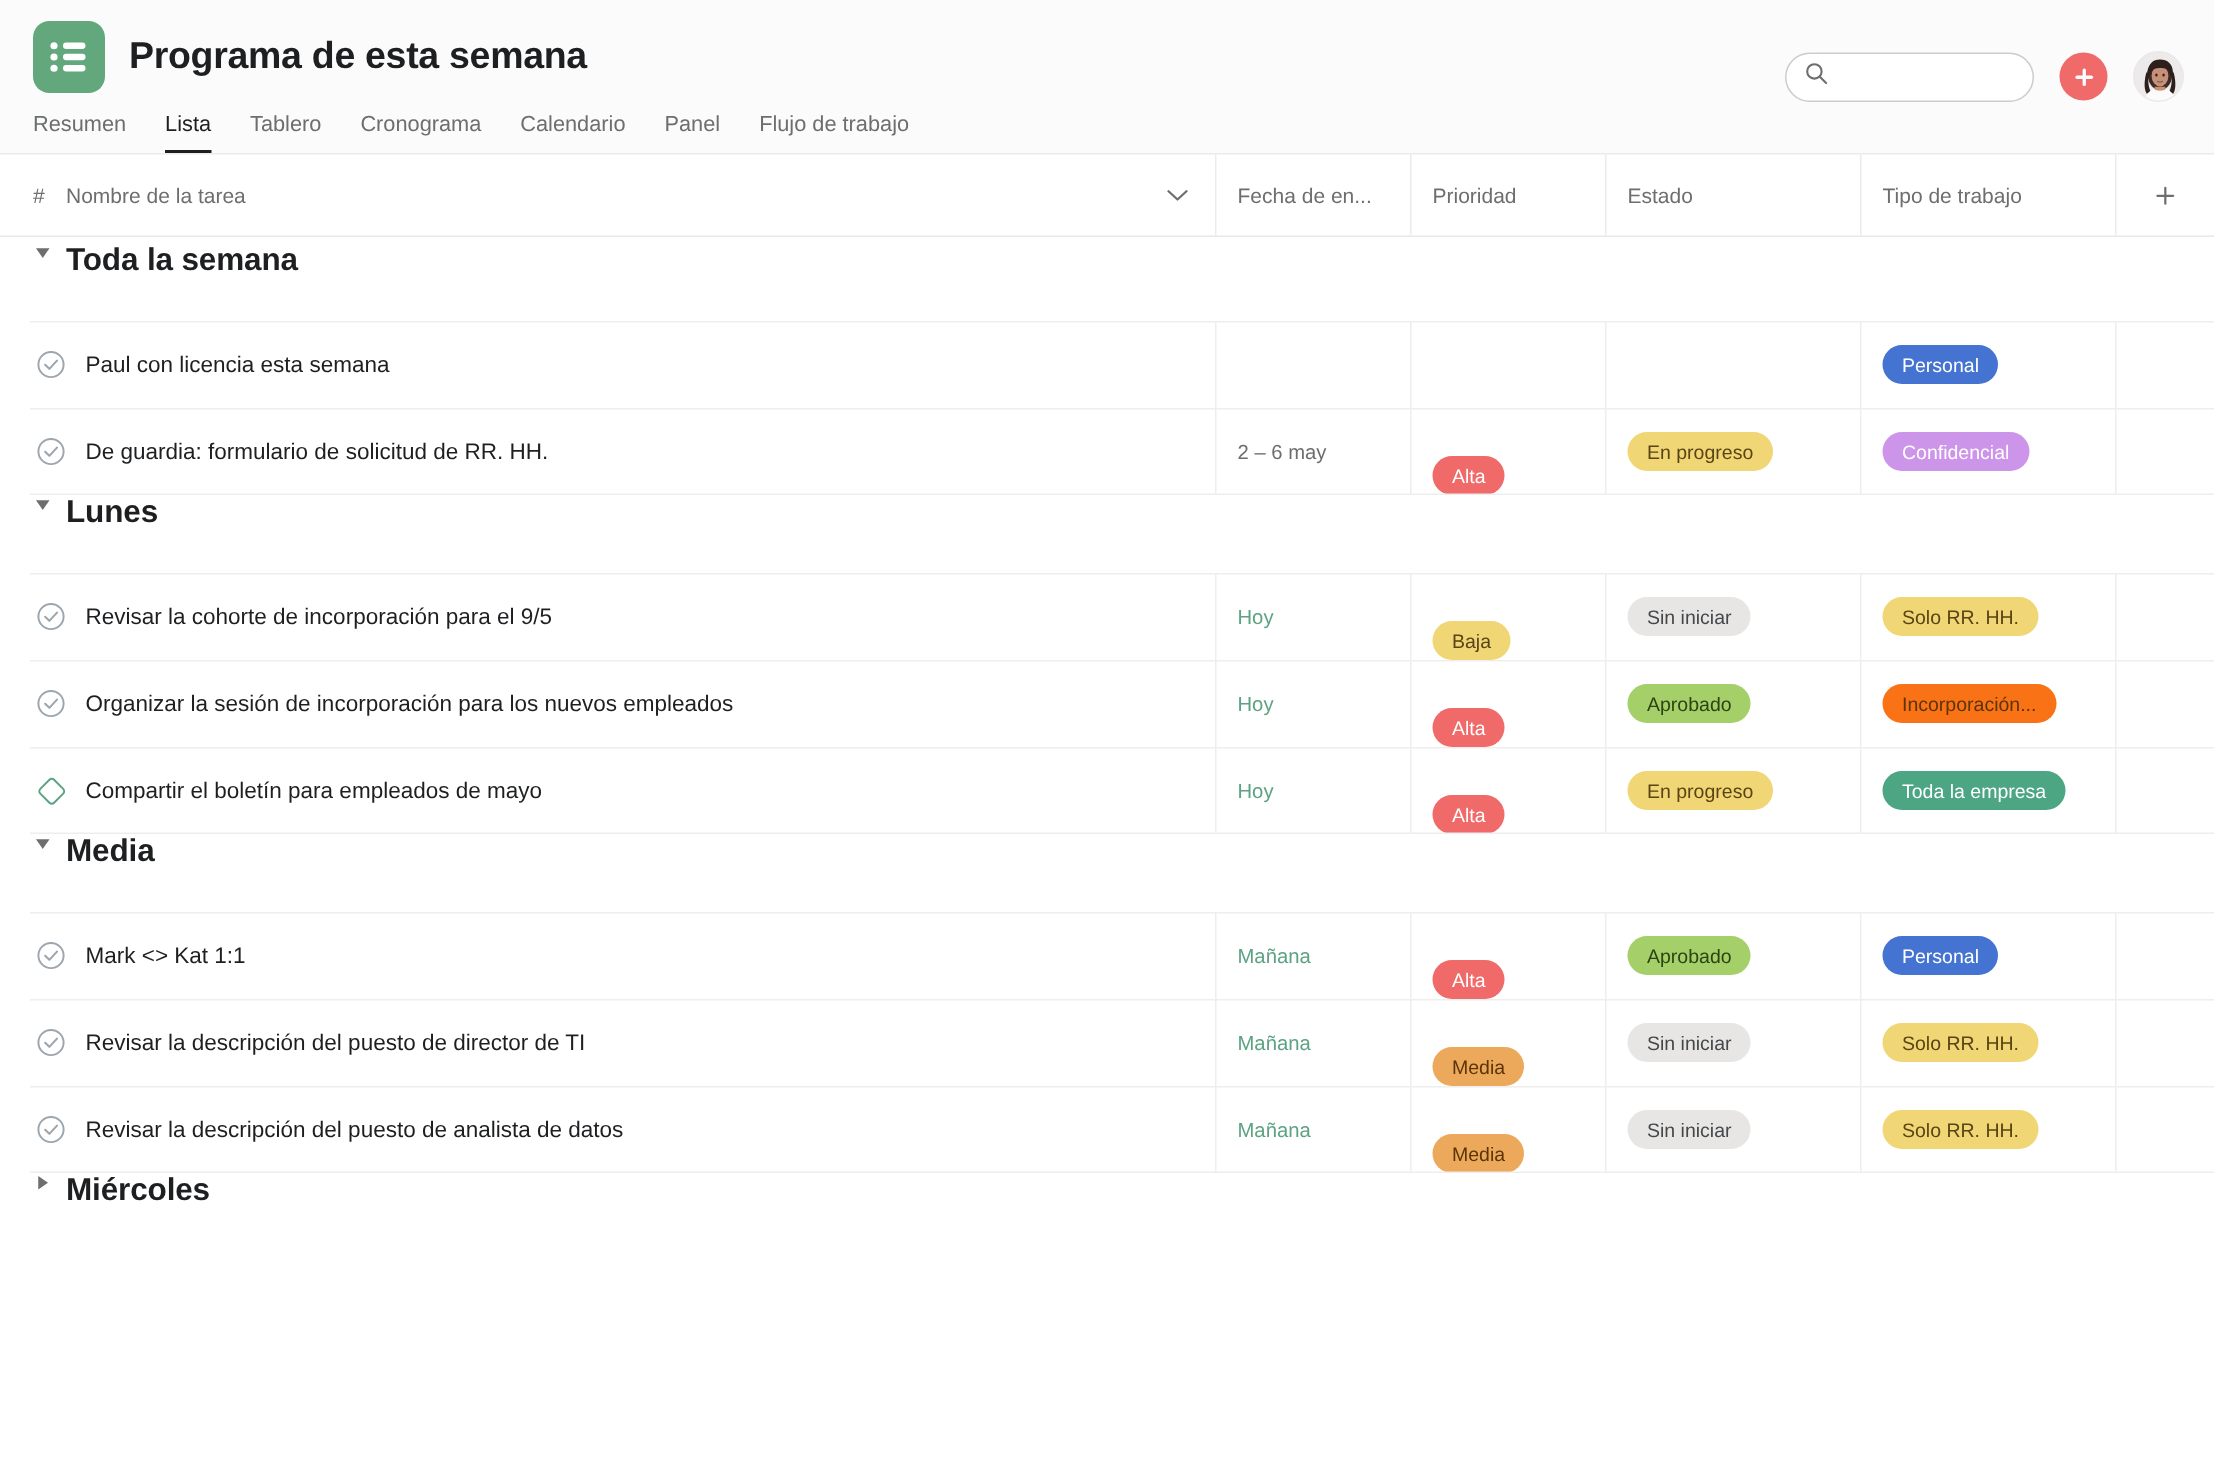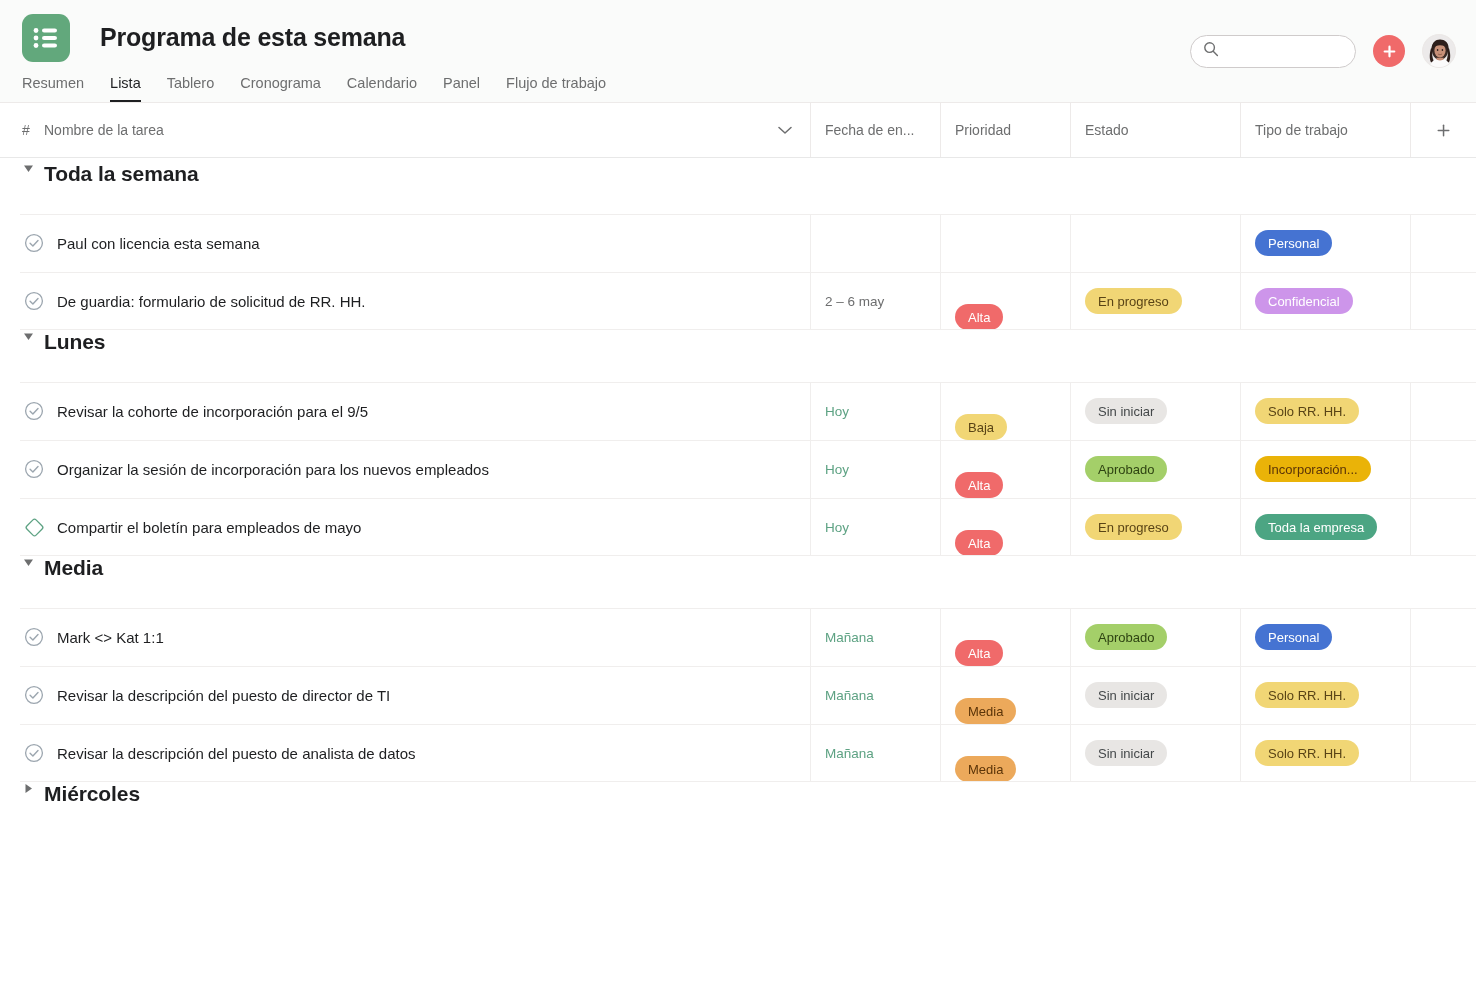--- a/index.html
+++ b/index.html
@@ -34,21 +34,21 @@
     border-radius: 11px;
     background: #62a87c;
     display: flex;
     align-items: center;
     justify-content: center;
     flex: none;
   }
   .app-icon svg { display: block; }
 
   .page-title {
-    margin-left: 30px;
+    margin-left: 16px;
     font-size: 25px;
     font-weight: 600;
     color: #1e1f21;
     letter-spacing: -0.2px;
     white-space: nowrap;
   }
 
   .header-right {
     position: absolute;
     top: 34px;
@@ -444,21 +444,21 @@
       <div class="cell cell-date">
         <span class="date-text hl">Hoy</span>
       </div>
       <div class="cell cell-prio">
             <span class="pill" style="background:#f06a6a;color:#ffffff">Alta</span>
           </div>
       <div class="cell cell-status">
             <span class="pill" style="background:#a4cf69;color:#2e4312">Aprobado</span>
           </div>
       <div class="cell cell-type">
-            <span class="pill" style="background:#eab308;color:#5b3408">Incorporación...</span>
+            <span class="pill" style="background:#f97316;color:#5b3408">Incorporación...</span>
           </div>
       <div class="cell cell-end"></div>
     </div>
         <div class="row">
       <div class="cell cell-name">
         <span class="task-icon"><svg width="22" height="22" viewBox="0 0 22 22">
     <rect x="4" y="4" width="13" height="13" rx="2.2" transform="rotate(45 10.5 10.5)" fill="none" stroke="#5da283" stroke-width="1.3"></rect>
   </svg></span>
         <span class="task-name">Compartir el boletín para empleados de mayo</span>
       </div>

